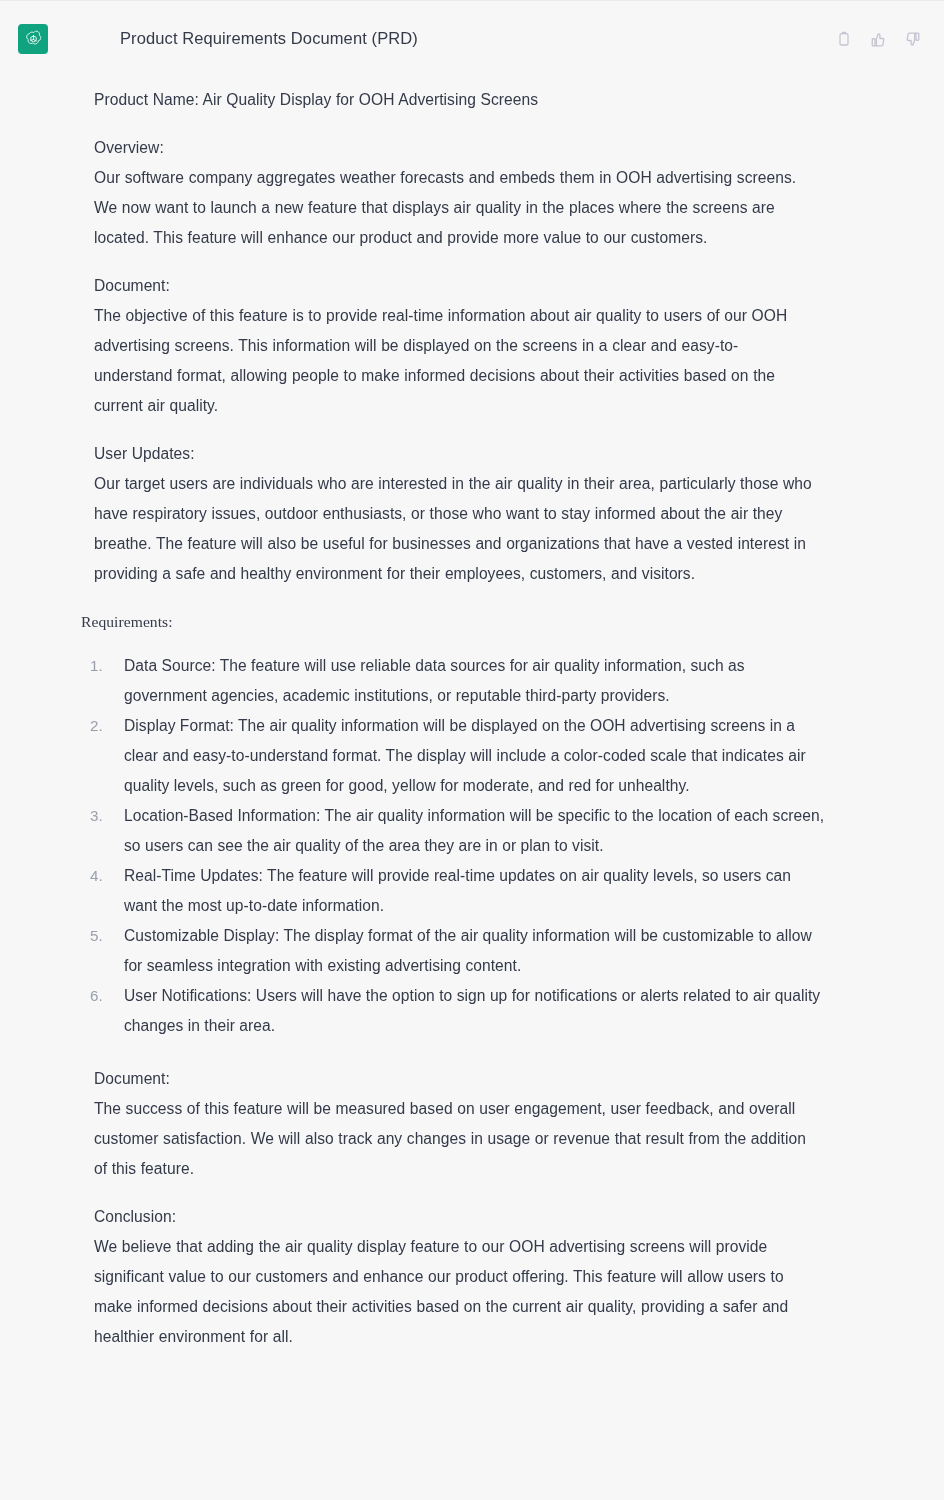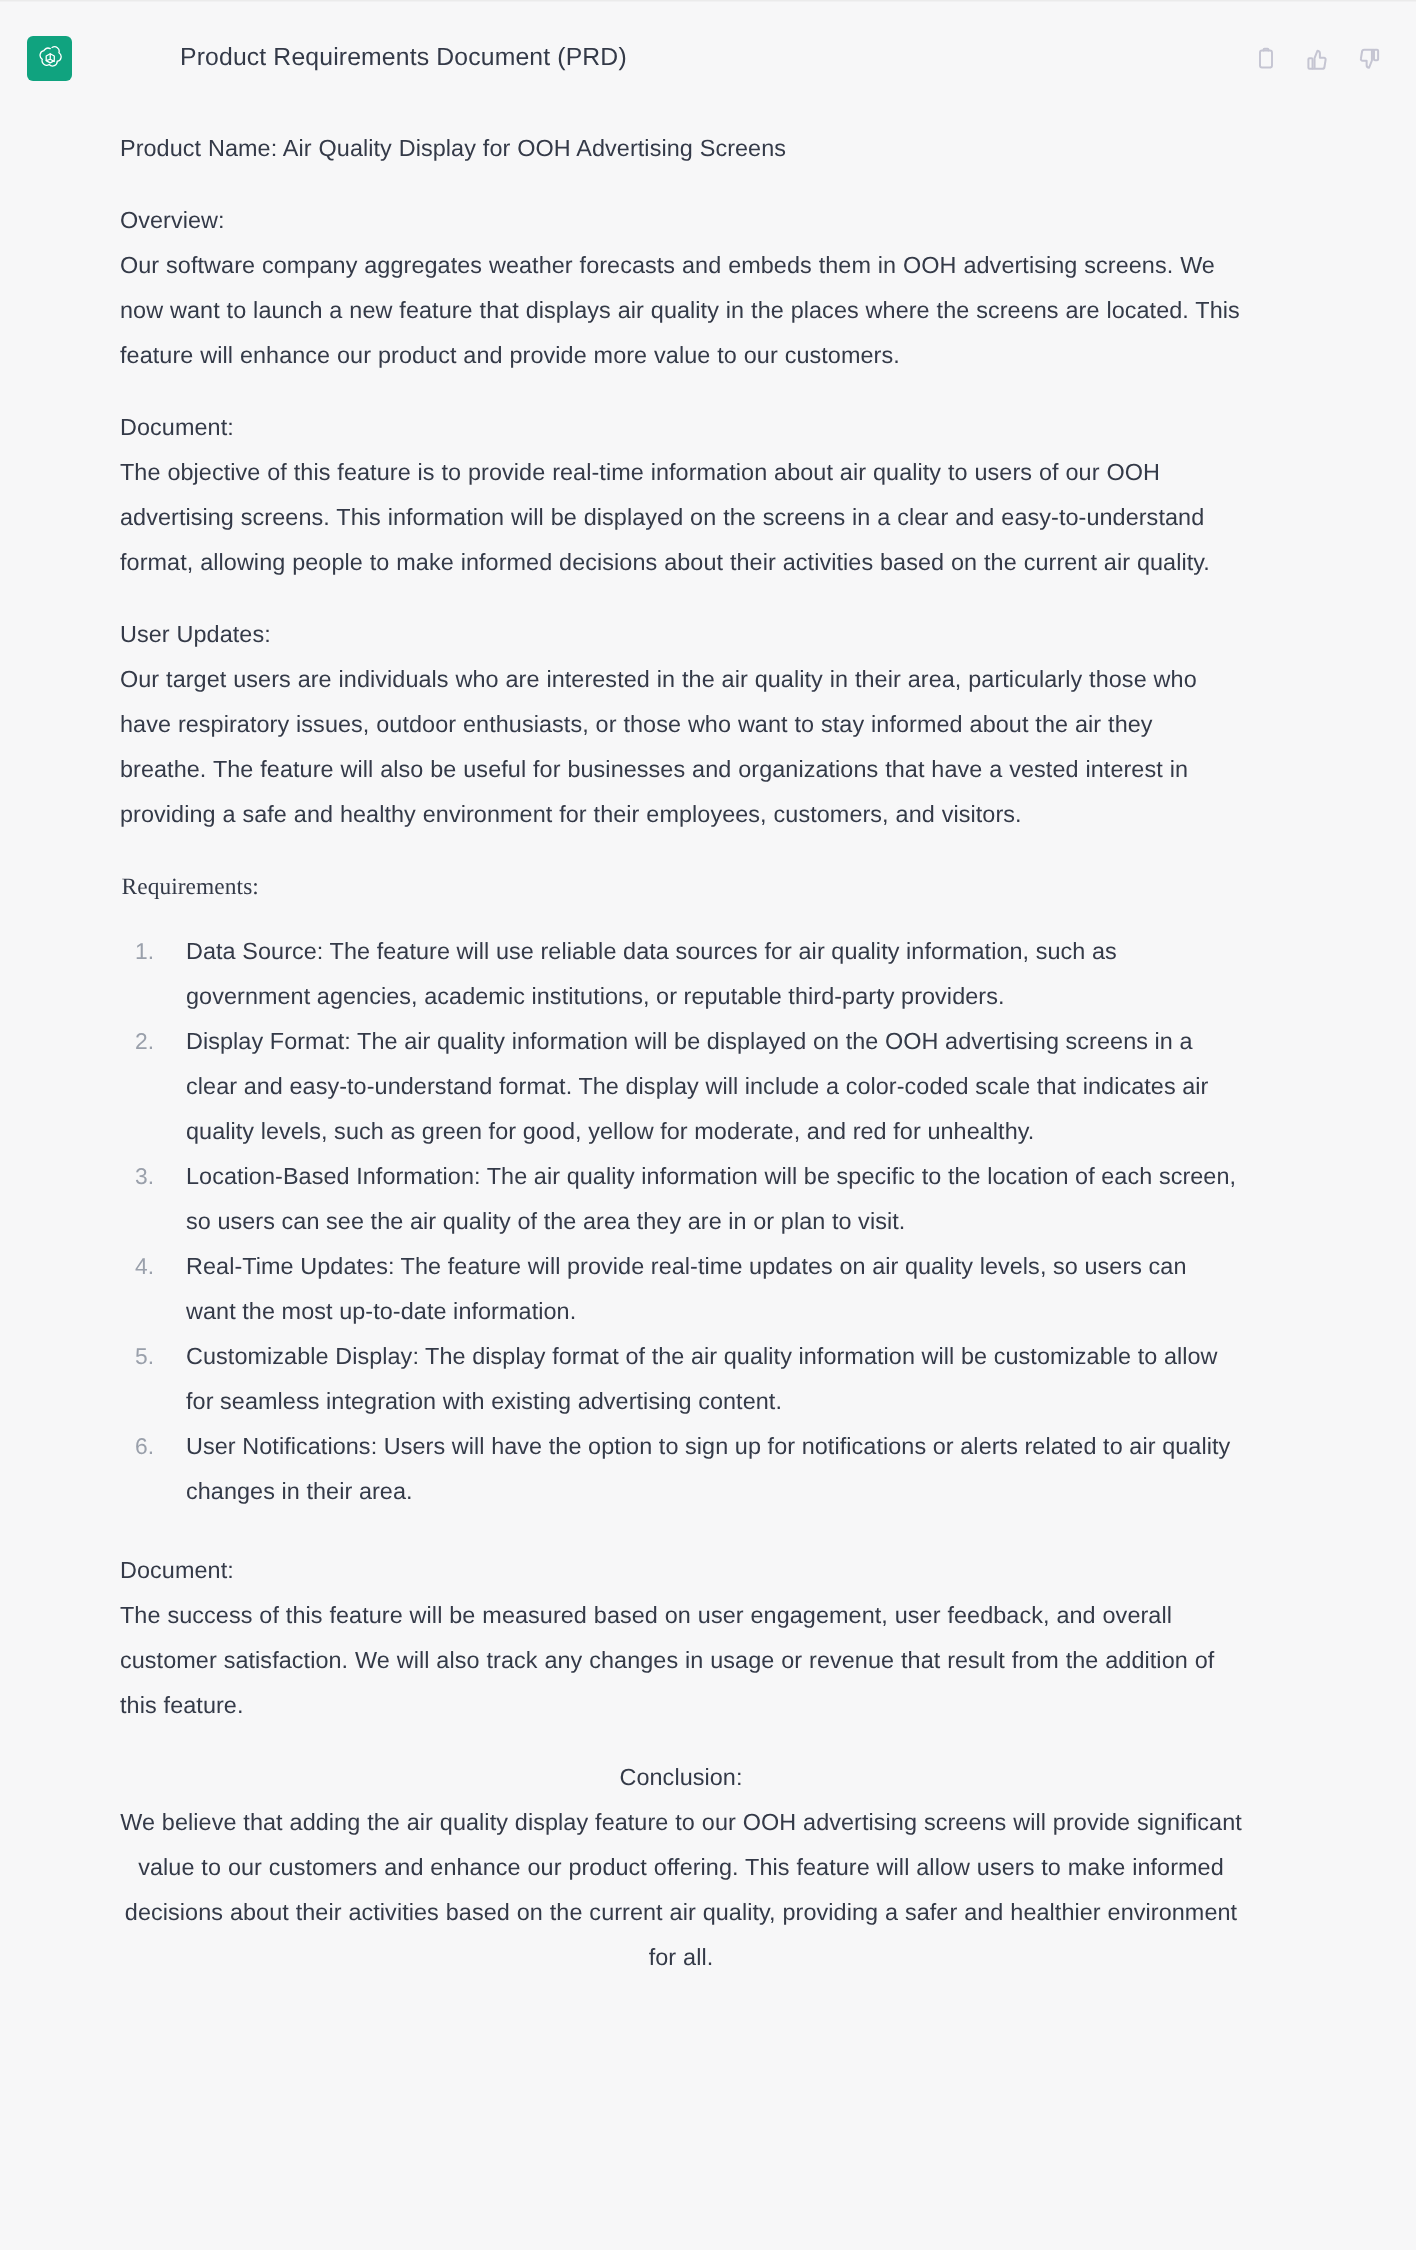--- a/index.html
+++ b/index.html
@@ -80,21 +80,21 @@
   .msg-body {
     padding: 0 0 0 80px;
     width: 748px;
     box-sizing: content-box;
     color: #343a48;
     font-size: 15.6px;
     line-height: 30px;
   }
 
   .para {
-    margin: 0;
+    margin: 14px;
     padding: 0;
     font-size: 15.6px;
     line-height: 30px;
     color: #343a48;
     letter-spacing: 0.05px;
     word-spacing: 0.2px;
   }
 
   .para + .para { margin-top: 18px; }
 
@@ -127,21 +127,21 @@
     content: counter(reqcount) ".";
     position: absolute;
     left: 10px;
     top: 0;
     color: #9aa0ab;
     font-size: 15.2px;
     line-height: 30px;
   }
 
   .metrics-block { margin-top: 23px; }
-  .conclusion-block { margin-top: 22px; text-align: center; }
+  .conclusion-block { margin-top: 22px; }
 </style>
 </head>
 <body>
 
 <div class="message-block">
 
   <div class="msg-header">
     <div class="avatar">
       <svg width="19" height="19" viewBox="0 0 24 24" fill="none" stroke="#ffffff" stroke-width="1.1" stroke-linecap="round" stroke-linejoin="round">
         <path d="M12 3.1c-1.6-.9-3.6-.5-4.8.9-.2.2-.4.5-.5.8-1.6.2-2.9 1.5-3.2 3.1-.3 1.6.4 3.2 1.8 4.1-.5 1.5 0 3.2 1.3 4.2 1.3 1 3.1 1.1 4.5.2 1.1 1.2 2.8 1.6 4.3 1 1.5-.6 2.5-2.1 2.5-3.7 1.6-.2 2.9-1.5 3.2-3.1.3-1.6-.4-3.2-1.8-4.1.5-1.5 0-3.2-1.3-4.2-1.3-1-3.1-1.1-4.5-.2"></path>

